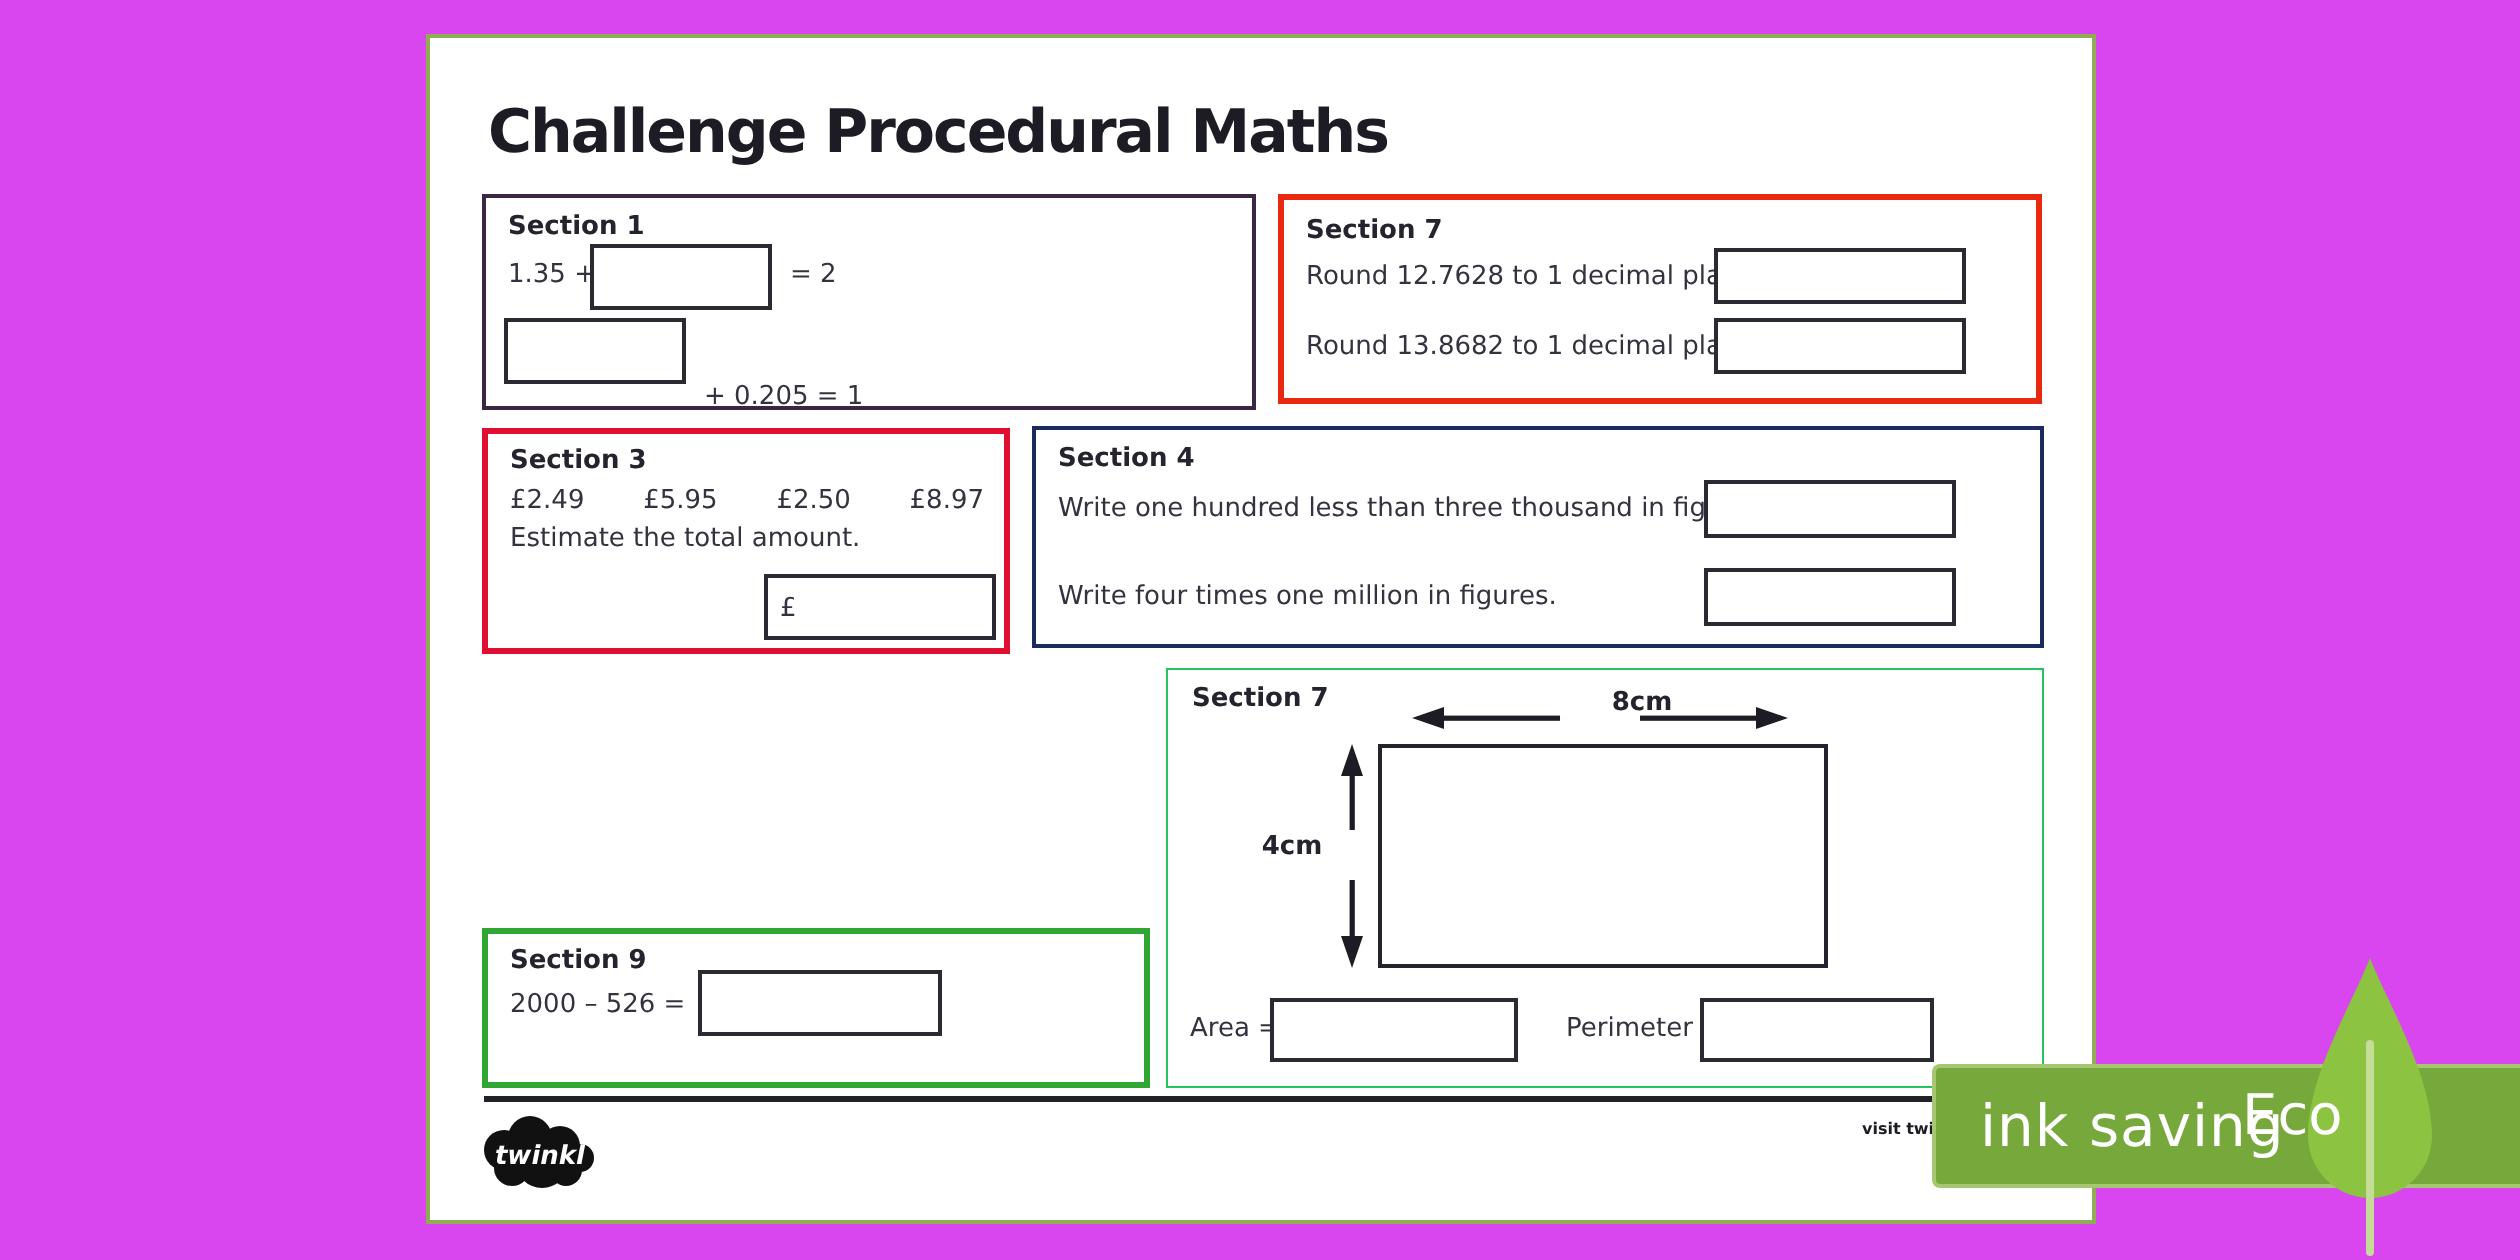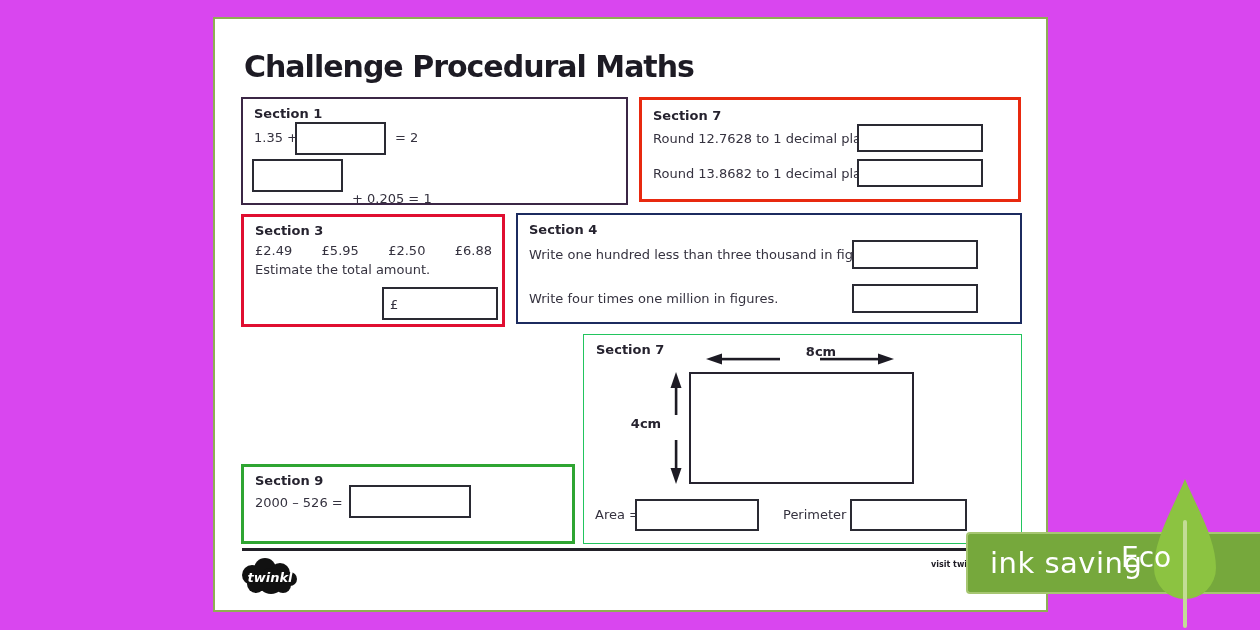--- a/index.html
+++ b/index.html
@@ -69,21 +69,21 @@
       <span class="t" style="left:11px; top:66px;">Round 13.8682 to 1 decimal place.</span>
       <div class="ansbox" style="left:215px; top:59px; width:126px; height:28px;"></div>
     </section>
 
     <section class="sec b-s3">
       <div class="sec-title" style="left:11px; top:6px;">Section 3</div>
       <div class="amounts">
         <span>£2.49</span>
         <span>£5.95</span>
         <span>£2.50</span>
-        <span>£6.88</span>
+        <span>£8.97</span>
       </div>
       <span class="t" style="left:11px; top:45px;">Estimate the total amount.</span>
       <div class="ansbox" style="left:138px; top:70px; width:116px; height:33px;">
         <span class="t" style="left:6px; top:8px;">£</span>
       </div>
     </section>
 
     <section class="sec b-s4">
       <div class="sec-title" style="left:11px; top:7px;">Section 4</div>
       <span class="t" style="left:11px; top:32px;">Write one hundred less than three thousand in figures.</span>

